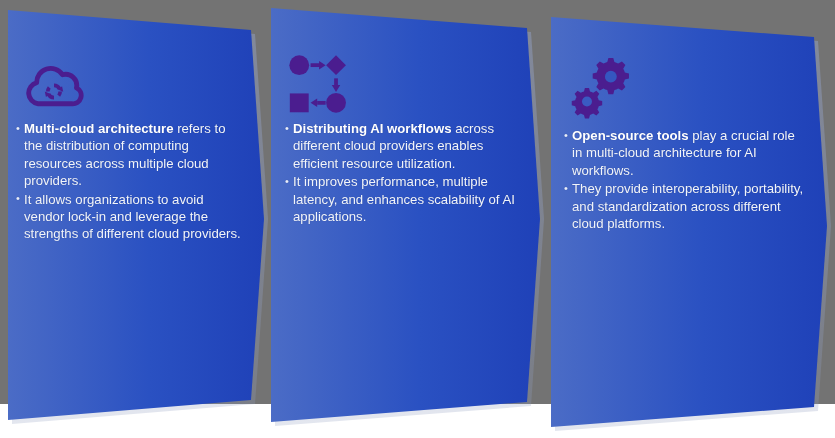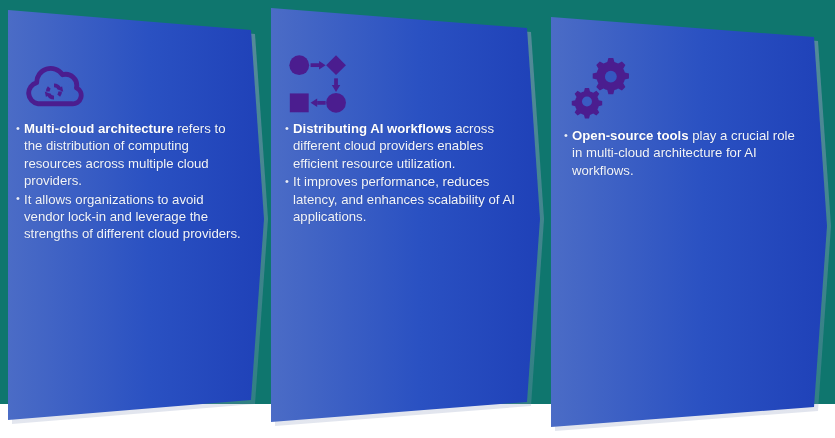--- a/index.html
+++ b/index.html
@@ -12,21 +12,21 @@
     height: 438px;
     background: #ffffff;
     font-family: "Liberation Sans", sans-serif;
     overflow: hidden;
   }
 
   #diagram-root {
     position: relative;
     width: 835px;
     height: 404px;
-    background: #0f766e;
+    background: #737373;
   }
 
   .chevron-panel {
     position: absolute;
     top: 0;
     height: 438px;
   }
 
   .chevron-shape-svg {
     position: absolute;
@@ -175,21 +175,21 @@
           <rect x="50" y="27" width="4" height="8"></rect>
           <polygon points="47.5,34 56.5,34 52,41.5"></polygon>
 
           <rect x="32" y="51" width="9" height="4"></rect>
           <polygon points="32,48.5 32,57.5 25,53"></polygon>
         </g>
       </svg>
 
       <ul class="bullet-list">
         <li class="bullet-item"><b class="lead">Distributing AI workflows</b><span> across different cloud providers enables efficient resource utilization.</span></li>
-        <li class="bullet-item"><b class="lead"></b><span>It improves performance, reduces latency, and enhances scalability of AI applications.</span></li>
+        <li class="bullet-item"><b class="lead"></b><span>It improves performance, multiple latency, and enhances scalability of AI applications.</span></li>
       </ul>
     </div>
   </div>
 
   <div class="chevron-panel" id="panel-3">
     <svg class="chevron-shape-svg" viewBox="0 0 289 438" preserveAspectRatio="none">
       <defs>
         <linearGradient id="grad3" x1="0" y1="0" x2="1" y2="0">
           <stop offset="0%" stop-color="#4b6cc6"></stop>
           <stop offset="55%" stop-color="#2a51c2"></stop>
@@ -210,17 +210,18 @@
         <g fill="#4b1d8f">
           <path d="M43,6 l5.2,0 l1.2,4.4 a14,14 0 0 1 4.0,1.7 l4.0,-2.3 l3.7,3.7 l-2.3,4.0 a14,14 0 0 1 1.7,4.0 l4.4,1.2 l0,5.2 l-4.4,1.2 a14,14 0 0 1 -1.7,4.0 l2.3,4.0 l-3.7,3.7 l-4.0,-2.3 a14,14 0 0 1 -4.0,1.7 l-1.2,4.4 l-5.2,0 l-1.2,-4.4 a14,14 0 0 1 -4.0,-1.7 l-4.0,2.3 l-3.7,-3.7 l2.3,-4.0 a14,14 0 0 1 -1.7,-4.0 l-4.4,-1.2 l0,-5.2 l4.4,-1.2 a14,14 0 0 1 1.7,-4.0 l-2.3,-4.0 l3.7,-3.7 l4.0,2.3 a14,14 0 0 1 4.0,-1.7 Z"></path>
           <circle cx="45.6" cy="26" r="6.3" fill="#3556c0"></circle>
           <path d="M18,38 l4.4,0 l1.0,3.7 a11.8,11.8 0 0 1 3.4,1.4 l3.4,-2.0 l3.1,3.1 l-2.0,3.4 a11.8,11.8 0 0 1 1.4,3.4 l3.7,1.0 l0,4.4 l-3.7,1.0 a11.8,11.8 0 0 1 -1.4,3.4 l2.0,3.4 l-3.1,3.1 l-3.4,-2.0 a11.8,11.8 0 0 1 -3.4,1.4 l-1.0,3.7 l-4.4,0 l-1.0,-3.7 a11.8,11.8 0 0 1 -3.4,-1.4 l-3.4,2.0 l-3.1,-3.1 l2.0,-3.4 a11.8,11.8 0 0 1 -1.4,-3.4 l-3.7,-1.0 l0,-4.4 l3.7,-1.0 a11.8,11.8 0 0 1 1.4,-3.4 l-2.0,-3.4 l3.1,-3.1 l3.4,2.0 a11.8,11.8 0 0 1 3.4,-1.4 Z"></path>
           <circle cx="20.2" cy="52.5" r="5.3" fill="#3a5ac2"></circle>
         </g>
       </svg>
 
       <ul class="bullet-list">
         <li class="bullet-item"><b class="lead">Open-source tools</b><span> play a crucial role in multi-cloud architecture for AI workflows.</span></li>
+        <li class="bullet-item"><b class="lead"></b><span>They provide interoperability, portability, and standardization across different cloud platforms.</span></li>
       </ul>
     </div>
   </div>
 
 </div>
 
 </body></html>

